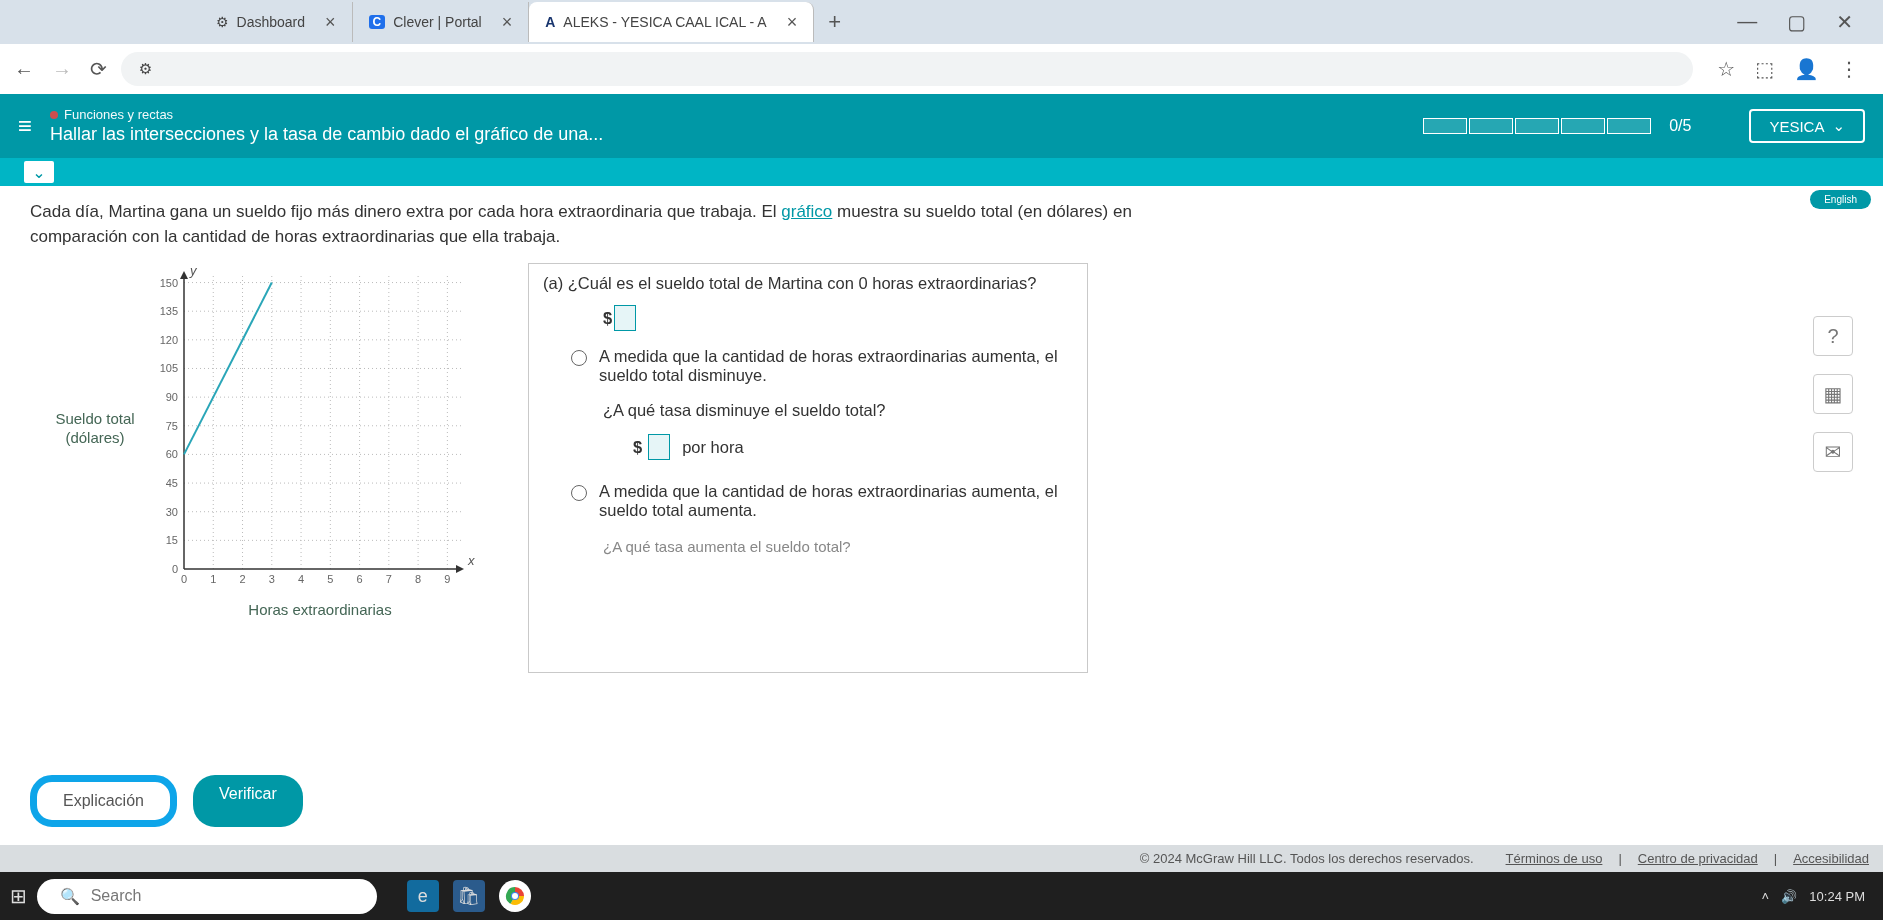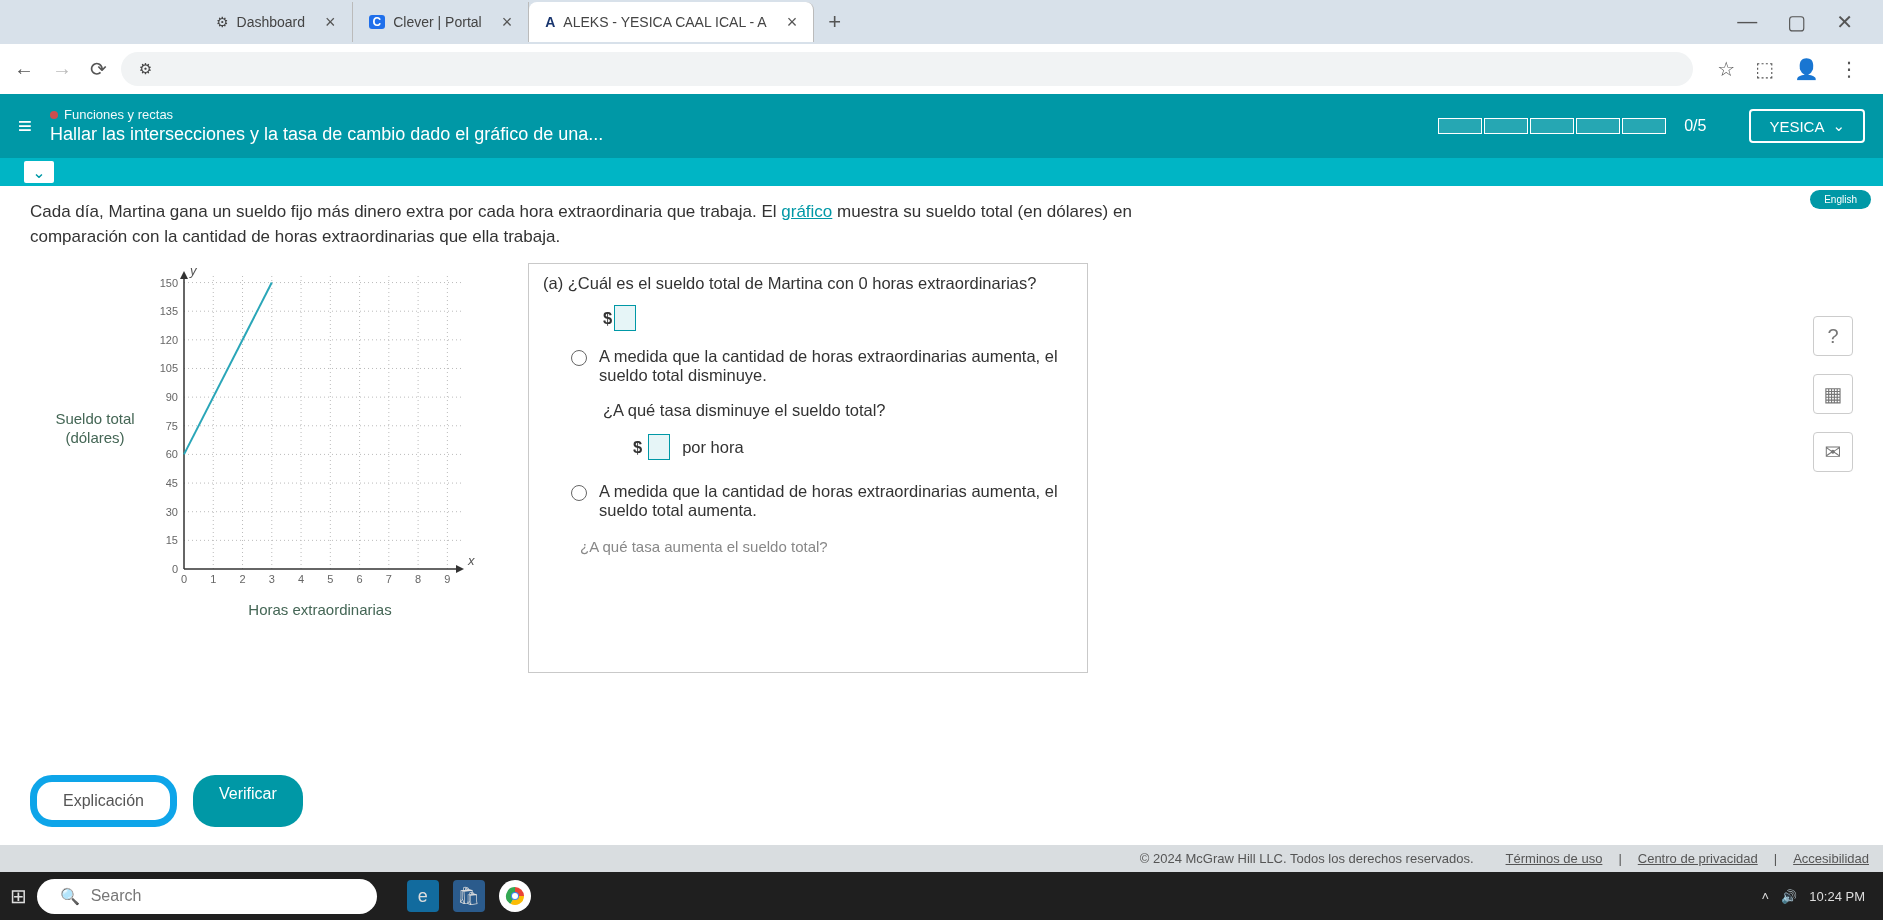--- a/index.html
+++ b/index.html
@@ -17,21 +17,21 @@
   .addr-icons { display: flex; gap: 20px; font-size: 20px; padding: 0 10px; }
   .teal-bar { background: #0098a6; color: #fff; display: flex; align-items: center; height: 64px; padding: 0 18px; gap: 18px; }
   .hamb { font-size: 24px; cursor: pointer; }
   .teal-titles { flex: 1; }
   .teal-sub { font-size: 13px; opacity: .95; display: flex; align-items: center; gap: 6px; }
   .dot-red { width: 8px; height: 8px; background: #d94b4b; border-radius: 50%; display: inline-block; }
   .teal-main { font-size: 18px; margin-top: 2px; }
   .progress-segs { display: flex; gap: 2px; }
   .seg { width: 44px; height: 16px; border: 1px solid #fff; background: rgba(255,255,255,.15); }
   .progress-txt { font-size: 16px; margin-left: 0; }
-  .user-btn { border: 2px solid #fff; border-radius: 4px; padding: 6px 18px; font-size: 15px; display: flex; align-items: center; gap: 8px; margin-left: 25px; cursor: pointer; }
+  .user-btn { border: 2px solid #fff; border-radius: 4px; padding: 6px 18px; font-size: 15px; display: flex; align-items: center; gap: 8px; margin-left: 40px; cursor: pointer; }
   .sub-teal { background: #00b5c5; height: 28px; display: flex; align-items: center; padding-left: 24px; }
   .chev-down { color: #0098a6; background: #fff; width: 30px; height: 22px; display: flex; align-items: center; justify-content: center; border-radius: 2px; font-size: 16px; }
   .content { background: #fff; flex: 1; padding: 14px 30px 0 30px; position: relative; overflow: hidden; }
   .english-pill { position: absolute; top: 4px; right: 12px; background: #0098a6; color: #fff; font-size: 10px; padding: 4px 14px; border-radius: 14px; cursor: pointer; }
   .problem-text { font-size: 17px; color: #333; line-height: 1.45; max-width: 1200px; }
   .underlink { color: #0098a6; text-decoration: underline; cursor: pointer; }
   .body-row { display: flex; gap: 38px; margin-top: 14px; }
   .chart-col { width: 460px; display: flex; flex-direction: column; align-items: center; }
   .chart-wrap { display: flex; align-items: center; }
   .ylabel { font-size: 15px; color: #465; text-align: center; width: 110px; line-height: 1.3; }
@@ -41,21 +41,21 @@
   .qa-col { border: 1px solid #c9c9c9; width: 560px; height: 410px; padding: 10px 14px; overflow: hidden; position: relative; font-size: 16.5px; color: #333; }
   .qpart { margin-bottom: 10px; }
   .qlabel { color: #333; }
   .inline-input { display: inline-flex; align-items: center; gap: 2px; margin-left: 44px; }
   .dollar { color: #333; font-weight: bold; }
   .answer-box { width: 22px; height: 26px; border: 1px solid #0098a6; background: #e6f5f7; display: inline-block; }
   .radio-row { display: flex; gap: 12px; margin: 10px 0 2px 28px; align-items: flex-start; }
   .radio { width: 16px; height: 16px; border: 1.5px solid #666; border-radius: 50%; margin-top: 3px; flex-shrink: 0; }
   .rate-q { margin: 16px 0 14px 60px; }
   .rate-in { margin-left: 90px; display: flex; align-items: center; gap: 6px; }
-  .cutoff { margin-top: 18px; margin-left: 37px; color: #888; font-size: 15px; }
+  .cutoff { margin-top: 18px; margin-left: 60px; color: #888; font-size: 15px; }
   .side-tools { position: absolute; right: 30px; top: 130px; display: flex; flex-direction: column; gap: 18px; }
   .tool-btn { width: 40px; height: 40px; border: 1px solid #ccc; border-radius: 4px; display: flex; align-items: center; justify-content: center; color: #777; background: #fff; cursor: pointer; font-size: 20px; }
   .bottom-row { display: flex; gap: 16px; padding: 18px 30px; background: #fff; }
   .pill-btn { border-radius: 22px; padding: 10px 26px; font-size: 16px; cursor: pointer; }
   .expl { background: #fff; border: 7px solid #0ea5e9; color: #555; }
   .verify { background: #0098a6; color: #fff; border: none; }
   .copyright { background: #d9dde0; color: #555; font-size: 13px; padding: 6px 14px; display: flex; justify-content: flex-end; gap: 16px; }
   .cplink { text-decoration: underline; cursor: pointer; }
   .taskbar { background: #1f1f1f; height: 48px; display: flex; align-items: center; color: #ddd; padding: 0 10px; gap: 10px; }
   .search-pill { background: #fff; border-radius: 22px; padding: 8px 24px; color: #777; width: 340px; font-size: 16px; display: flex; align-items: center; gap: 10px; }

